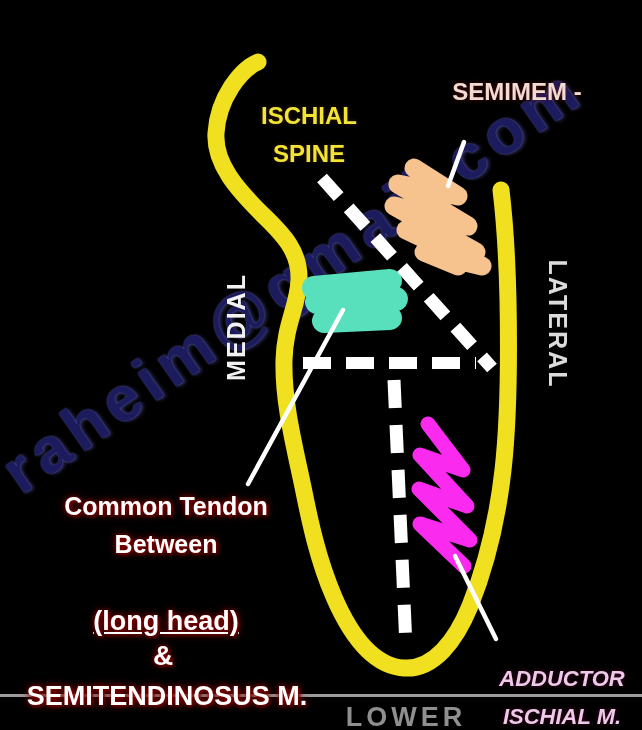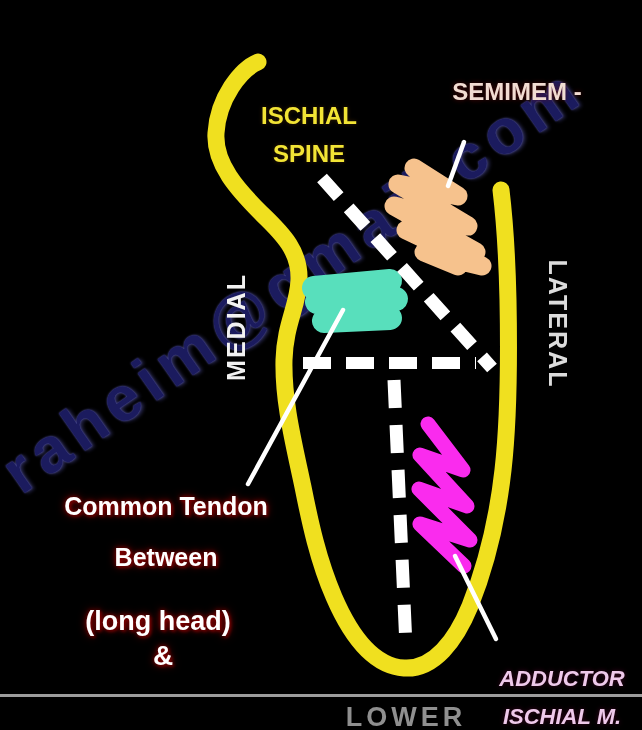--- a/index.html
+++ b/index.html
@@ -39,23 +39,23 @@
   .lbl{position:absolute;z-index:4;font-weight:bold;white-space:nowrap;transform:translateX(-50%);text-align:center;}
   .lbl-upper{left:408px;top:7px;font-size:27px;letter-spacing:3px;color:var(--orientation-white,#f2f2f2);}
   .lbl-lower{left:406px;top:702px;font-size:27px;letter-spacing:4px;color:var(--lower-gray,#8f8f8f);}
   .lbl-medial{left:236px;top:327px;transform:translate(-50%,-50%) rotate(-90deg);font-size:25px;letter-spacing:2px;color:var(--orientation-white,#f0f0f0);}
   .lbl-lateral{left:557px;top:324px;transform:translate(-50%,-50%) rotate(90deg);font-size:25px;letter-spacing:2px;color:#dcdcdc;}
   .lbl-ischial{left:309px;top:97px;font-size:24px;line-height:38px;color:var(--ischial-label-yellow,#f2e435);text-shadow:0 0 4px rgba(70,40,0,.8);}
   .lbl-semimem{left:517px;top:75px;font-size:24px;line-height:33px;color:var(--semimem-label-pink,#f2dcd2);text-shadow:0 0 5px rgba(110,10,10,.7);}
   .tendon-line{color:var(--tendon-text-white,#fff);
     text-shadow:0 0 8px rgba(150,0,0,.95),0 0 4px rgba(130,0,0,.9),2px 2px 3px rgba(90,0,0,.85);text-align:center;}
   .ct1{left:166px;top:492px;font-size:25px;}
-  .ct2{left:166px;top:530px;font-size:25px;margin-top:13px;}
+  .ct2{left:166px;top:530px;font-size:25px;}
   .ct3{left:167px;top:567px;font-size:27px;}
-  .ct4{left:158px;top:606px;font-size:27px;}
+  .ct4{left:166px;top:606px;font-size:27px;text-decoration:underline;}
   .ct5{left:163px;top:640px;font-size:28px;}
   .ct6{left:167px;top:681px;font-size:27px;}
   .lbl-adductor{left:562px;top:660px;font-size:22px;line-height:38px;color:var(--adductor-label-pink,#eec9ea);text-shadow:0 0 5px rgba(110,10,60,.6);font-style:italic;}
 </style>
 </head>
 <body>
 
 <div class="stage">
 
   <div class="watermark">raheim@gmail.com</div>
@@ -100,19 +100,20 @@
   </div>
 
   <div class="lbl lbl-semimem">
     <div>SEMIMEM -</div>
   </div>
 
   <div class="lbl tendon-line ct1">Common Tendon</div>
   <div class="lbl tendon-line ct2">Between</div>
   <div class="lbl tendon-line ct4">(long head)</div>
   <div class="lbl tendon-line ct5">&amp;</div>
+  <div class="lbl tendon-line ct6">SEMITENDINOSUS M.</div>
 
   <div class="lbl lbl-adductor">
     <div>ADDUCTOR</div>
     <div>ISCHIAL M.</div>
   </div>
 
 </div>
 
 </body></html>

